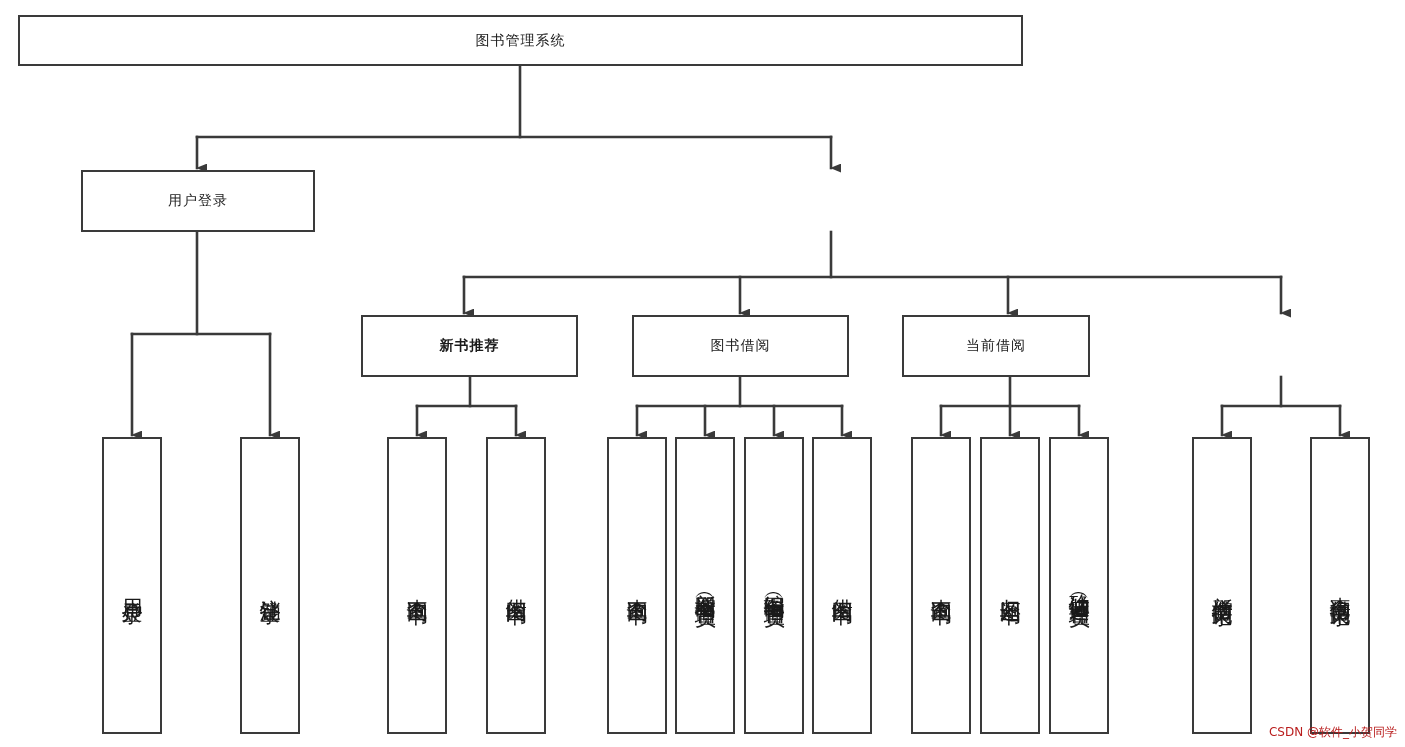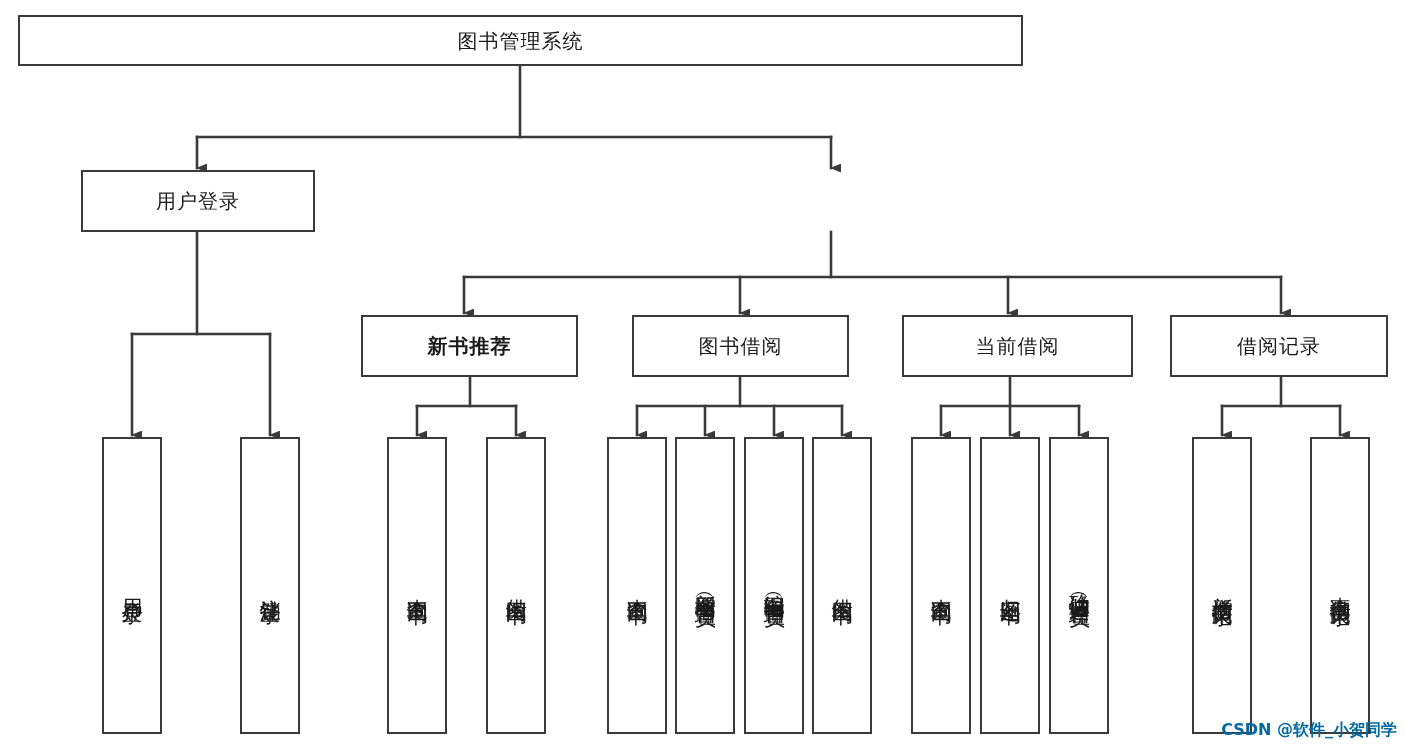--- a/index.html
+++ b/index.html
@@ -31,21 +31,21 @@
     position: absolute;
     box-sizing: border-box;
     background: #ffffff;
     border: 2.5px solid #3a3a3a;
     display: flex;
     align-items: center;
     justify-content: center;
     z-index: 3;
   }
   .node-label-h {
-    font-size: 20px;
+    font-size: 14px;
     color: #1a1a1a;
     letter-spacing: 1px;
     line-height: 1.1;
     white-space: nowrap;
     font-family: "DejaVu Sans", "Liberation Sans", sans-serif;
   }
   .leaf-box {
     position: absolute;
     box-sizing: border-box;
     background: #ffffff;
@@ -63,26 +63,25 @@
     color: #1a1a1a;
     line-height: 1.25;
     letter-spacing: 2px;
     white-space: nowrap;
     font-family: "DejaVu Sans", "Liberation Sans", sans-serif;
   }
   #watermark {
     position: absolute;
     right: 8px;
     bottom: 6px;
-    font-size: 16px;
-    color: #0369a1;
+    font-size: 12px;
+    color: #b91c1c;
     z-index: 9;
     white-space: nowrap;
     font-family: "DejaVu Sans", "Liberation Sans", sans-serif;
-    font-weight: bold;
   }
 </style>
 </head>
 <body>
 
 <div id="diagram-root">
 
   <svg id="connector-layer" viewBox="0 0 1405 747" xmlns="http://www.w3.org/2000/svg">
     <defs>
       <marker id="arrowhead" markerWidth="9" markerHeight="11" refX="4.5" refY="10.2" orient="auto" markerUnits="userSpaceOnUse">
@@ -144,27 +143,24 @@
 
 
   <div class="node-box" style="left:361px; top:315px; width:217px; height:62px;font-weight:bold;">
     <span class="node-label-h">新书推荐</span>
   </div>
 
   <div class="node-box" style="left:632px; top:315px; width:217px; height:62px;">
     <span class="node-label-h">图书借阅</span>
   </div>
 
-  <div class="node-box" style="left:902px; top:315px; width:231px; height:62px;">
+  <div class="node-box" style="left:902px; top:315px; width:188px; height:62px;">
     <span class="node-label-h">当前借阅</span>
   </div>
 
-  <div class="node-box" style="left:1170px; top:315px; width:218px; height:62px;">
-    <span class="node-label-h">借阅记录</span>
-  </div>
 
   <div class="leaf-box" style="left:102px; top:437px; width:60px; height:297px;">
     <span class="node-label-v">用户登录</span>
   </div>
 
   <div class="leaf-box" style="left:240px; top:437px; width:60px; height:297px;">
     <span class="node-label-v">注销登录</span>
   </div>
 
   <div class="leaf-box" style="left:387px; top:437px; width:60px; height:297px;">

